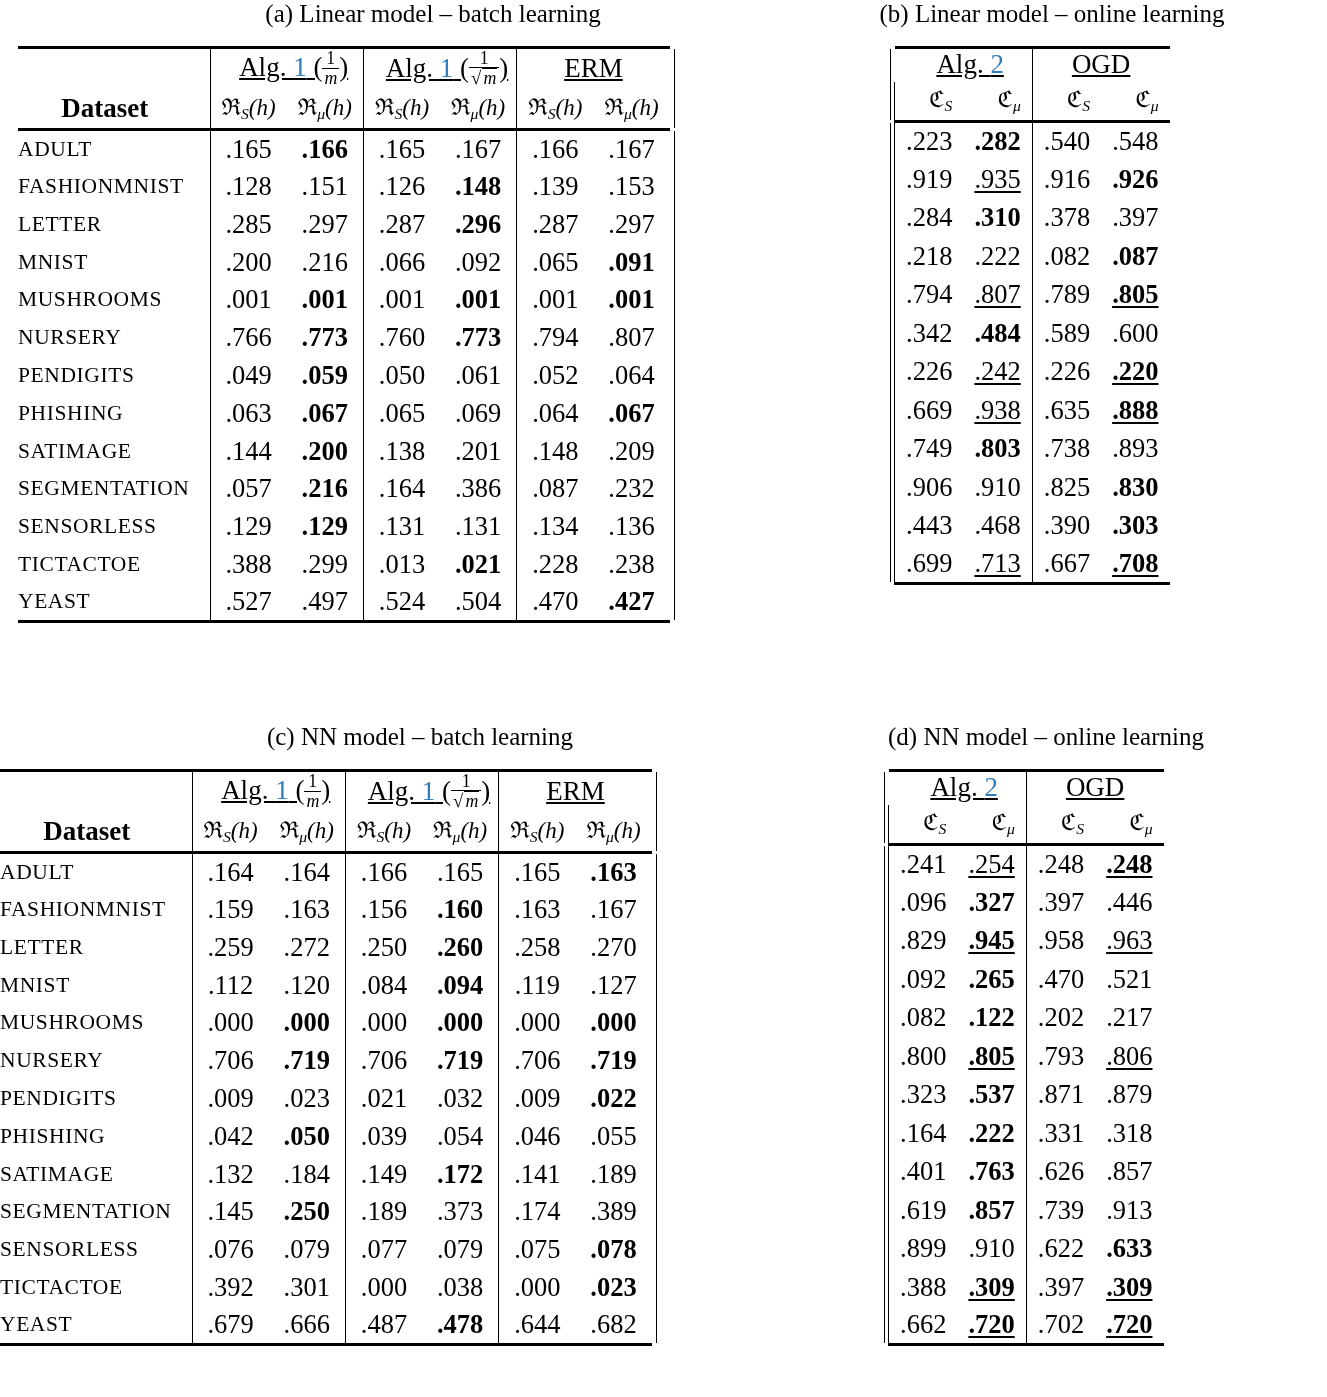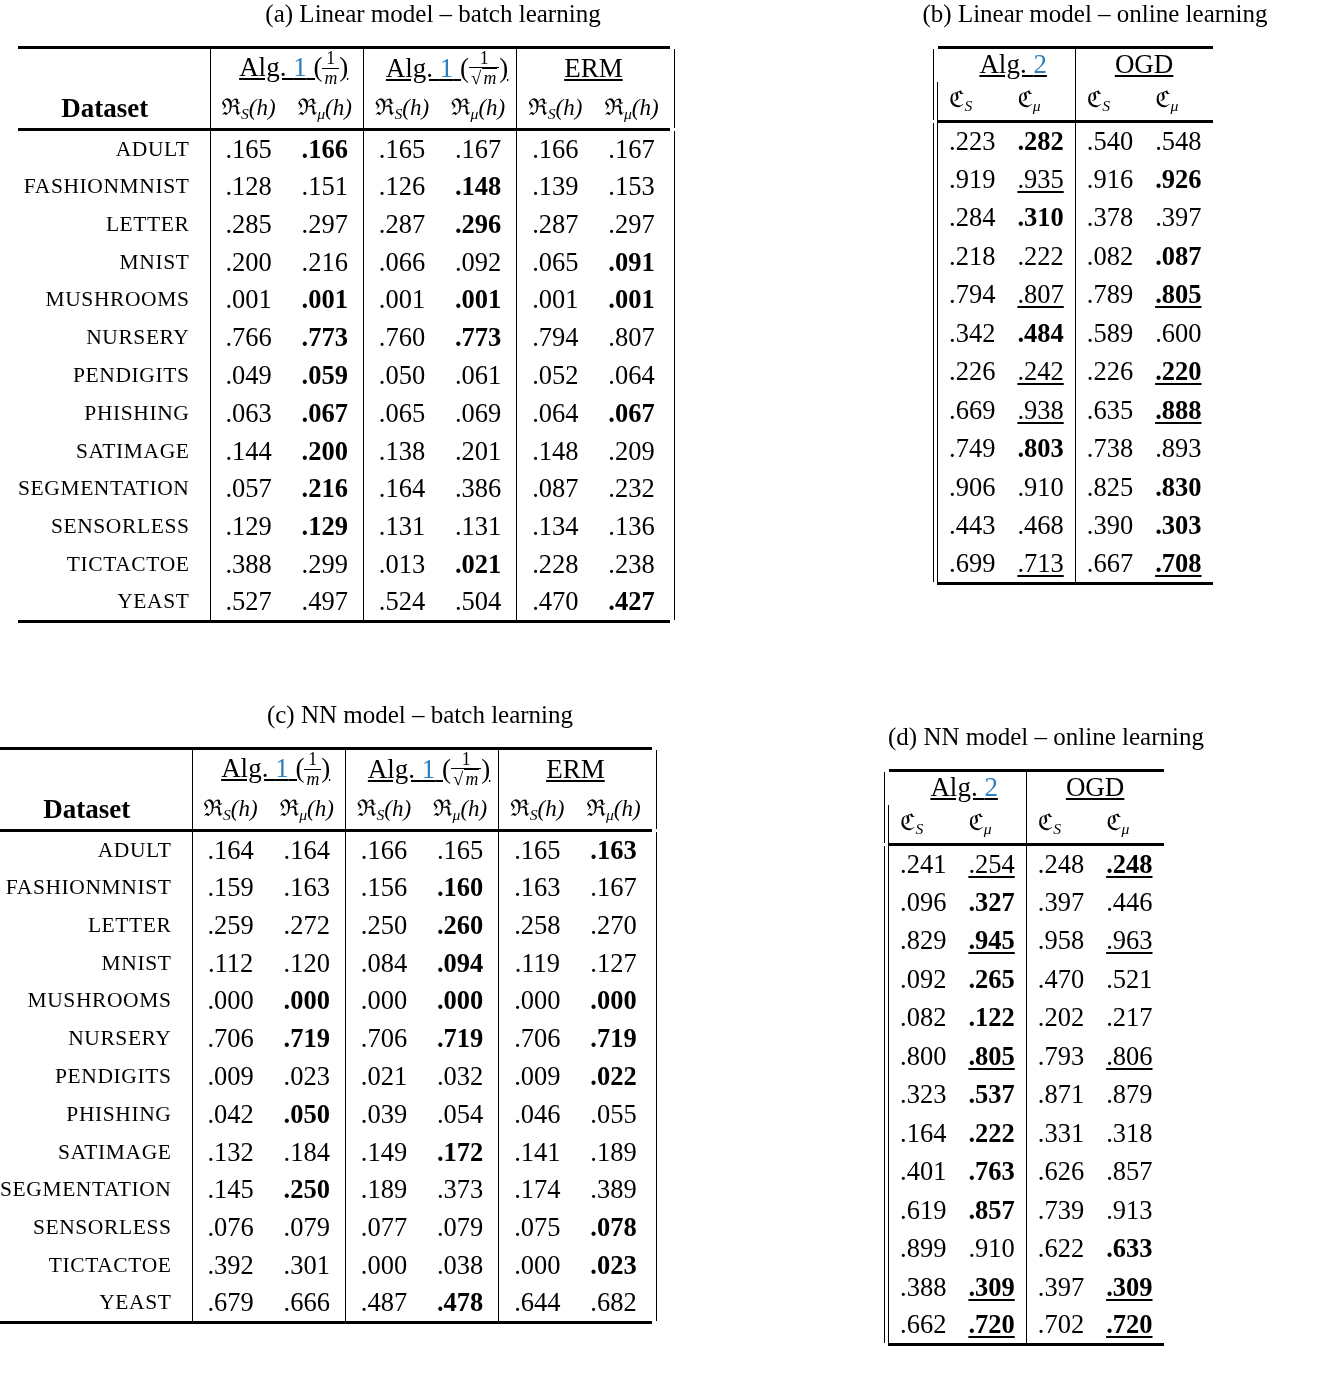--- a/index.html
+++ b/index.html
@@ -42,36 +42,35 @@
 
   td, th { padding: 0; font-weight: normal; }
 
   .hdr-group {
     text-align: center;
     font-size: 27px;
     padding-bottom: 2px;
     white-space: nowrap;
   }
   .hdr-sub {
-    text-align: left;
+    text-align: right;
     font-size: 23px;
     white-space: nowrap;
     padding-bottom: 5px;
   }
   .ds-head {
     font-size: 27px;
     text-align: center;
     vertical-align: bottom;
     padding-right: 18px;
     padding-bottom: 4px;
     font-weight: bold;
   }
 
   .ds-name {
-    text-align: right;
     padding-right: 20px;
     white-space: nowrap;
     font-size: 21.5px;
     letter-spacing: 0.6px;
     font-variant: small-caps;
     text-transform: uppercase;
   }
 
   .num {
     text-align: center;
@@ -269,21 +268,21 @@
             <td class="num cellpad">.497</td>
             <td class="num cellpad  vl">.524</td>
             <td class="num cellpad">.504</td>
             <td class="num cellpad  vl">.470</td>
             <td class="num cellpad b  dblR pad-r">.427</td>
           </tr>
         </tbody>
       </table>
   </div>
 
-  <div class="panel" style="left:875px; top:0px;">
+  <div class="panel" style="left:832px; top:0px;">
     <div class="caption" style="width:440px;">(b) Linear model – online learning</div>
     <table class="tbl" id="tbl-b" style="margin-top:18px; margin-left:62px;">
         <tbody>
           <tr class="rule-top">
             <td colspan="2" class="hdr-group dblL pad-l">Alg. <span class="acc">2</span></td>
             <td colspan="2" class="hdr-group vl pad-l pad-r">OGD</td>
           </tr>
           <tr class="rule-bottom">
             <td class="hdr-sub cellpad vl dblL"><span class="frak">ℭ</span><span class="sub it">S</span></td>
             <td class="hdr-sub cellpad"><span class="frak">ℭ</span><span class="sub it">μ</span></td>
@@ -359,21 +358,21 @@
           <tr class="row-h-b rule-bottom">
             <td class="num cellpad  vl dblL">.699</td>
             <td class="num cellpad u">.713</td>
             <td class="num cellpad  vl">.667</td>
             <td class="num cellpad b u  pad-r">.708</td>
           </tr>
         </tbody>
       </table>
   </div>
 
-  <div class="panel" style="left:0px; top:701px;">
+  <div class="panel" style="left:0px; top:723px;">
     <div class="caption" style="width:840px;">(c) NN model – batch learning</div>
     <table class="tbl" id="tbl-c" style="margin-top:18px;">
         <tbody>
           <tr class="rule-top">
             <td rowspan="2" class="ds-head">Dataset</td>
             <td colspan="2" class="hdr-group vl pad-l">Alg. <span class="acc">1</span> (<span class="frac"><span class="top">1</span><span class="bot"><span class="it">m</span></span></span>)</td>
             <td colspan="2" class="hdr-group vl pad-l">Alg. <span class="acc">1</span> (<span class="frac"><span class="top">1</span><span class="bot"><span class="radic">√</span><span class="sqrt"><span class="it">m</span></span></span></span>)</td>
             <td colspan="2" class="hdr-group vl dblR pad-l pad-r">ERM</td>
           </tr>
           <tr class="rule-bottom">

